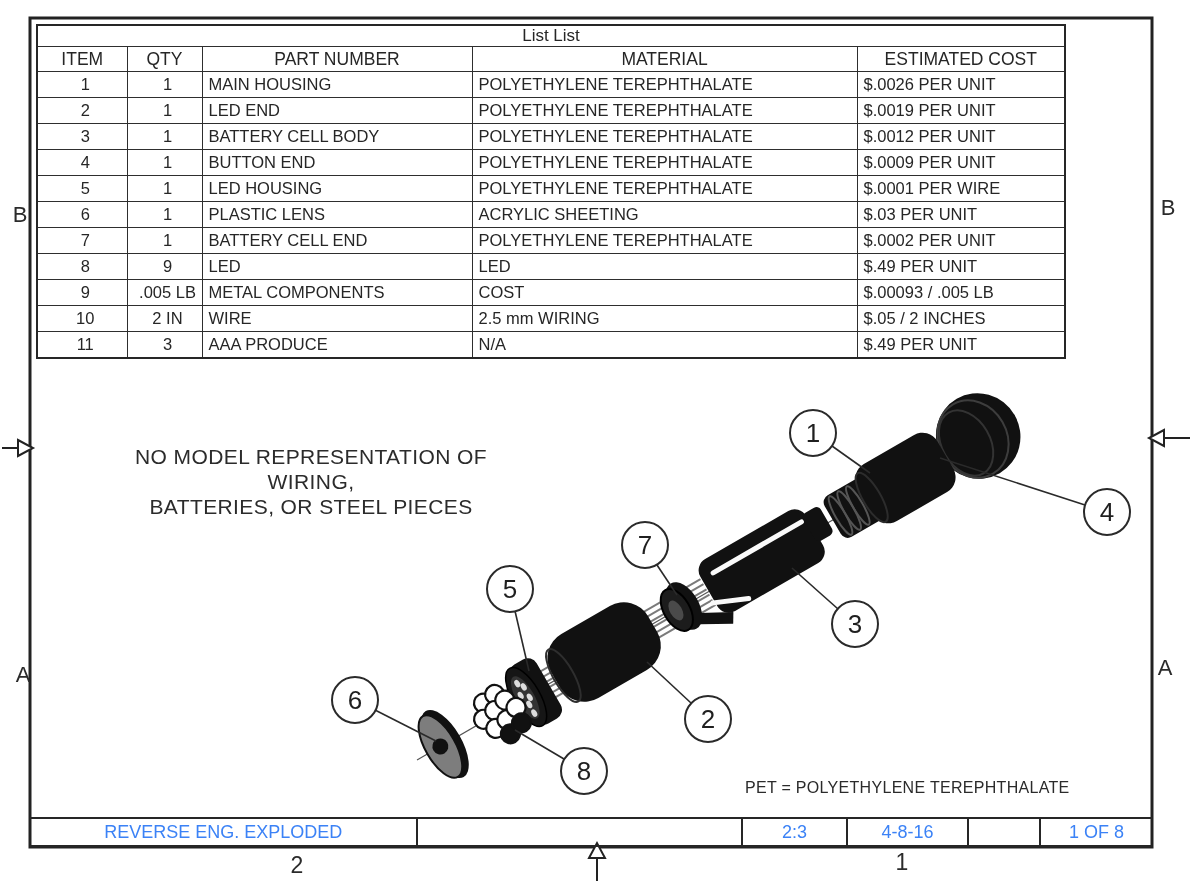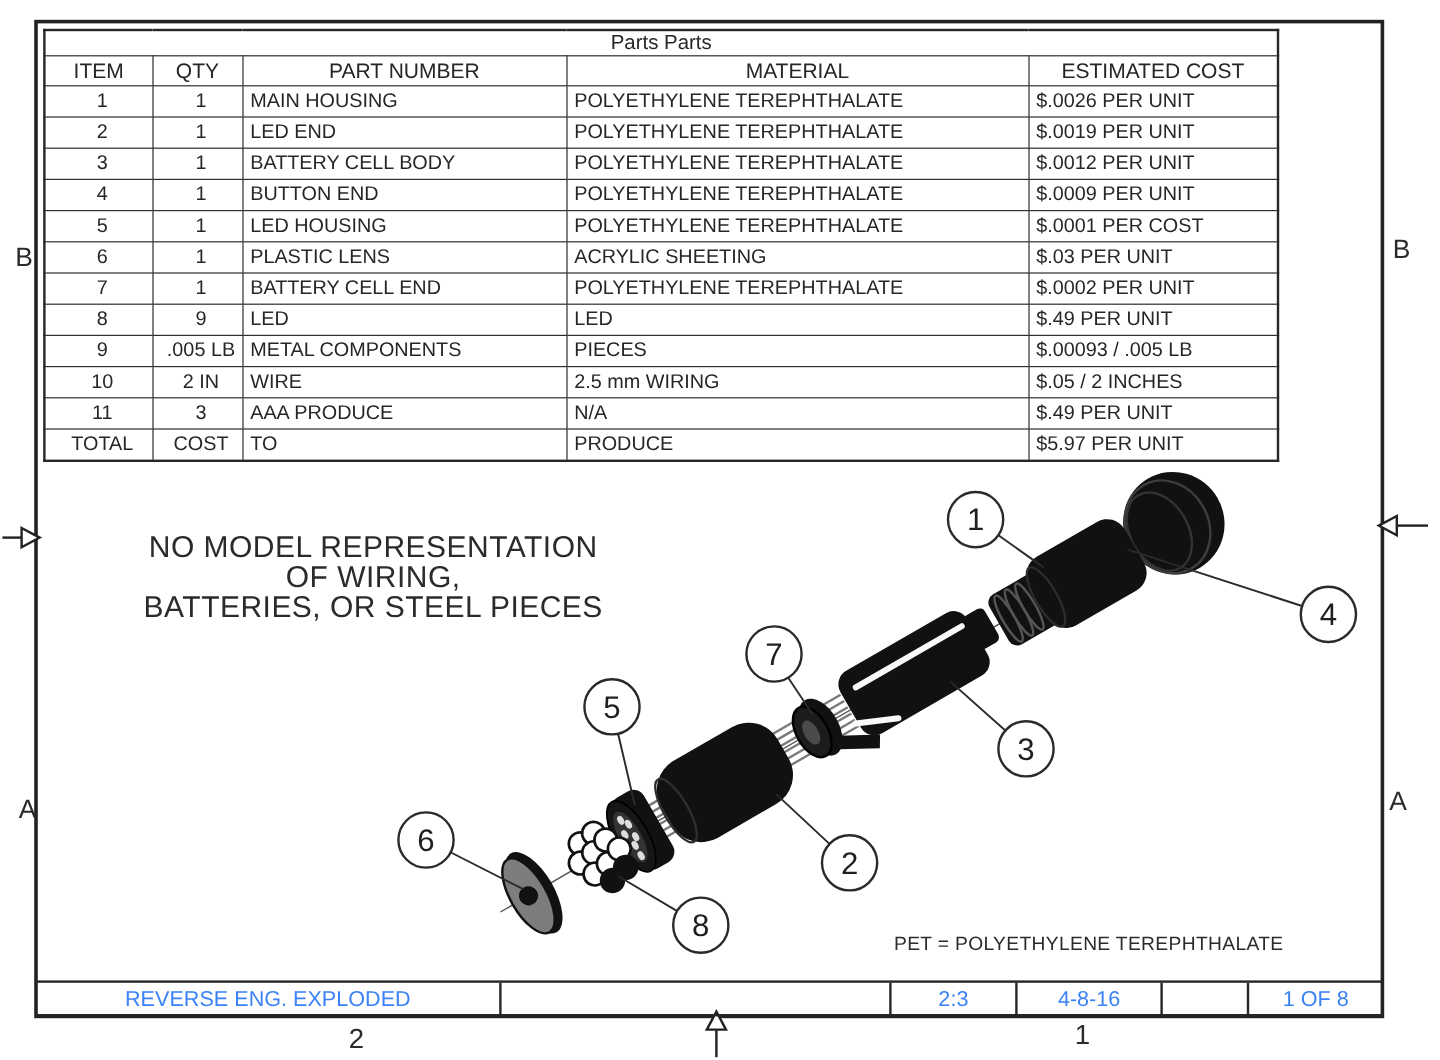--- a/index.html
+++ b/index.html
@@ -14,21 +14,21 @@
   table.parts td { border:1.5px solid #2e2e2e; height:26px; padding:0 0 0 6px;
                    overflow:hidden; white-space:nowrap; }
   table.parts .title-cell { text-align:center; height:21px; font-size:17px; padding:0; }
   table.parts .head td { text-align:center; height:25px; font-size:17.5px; padding:0; }
   td.c-item, td.c-qty { text-align:center; padding:0; }
   td.c-cost { white-space:pre; }
   table.parts { border:2.2px solid #262626; }
 
   
   .note-no-model { position:absolute; left:108px; top:444px; width:406px; z-index:2;
-                   text-align:center; font-size:25px; line-height:25px; color:#2b2b2b; letter-spacing:.4px; }
+                   text-align:center; font-size:21px; line-height:25px; color:#2b2b2b; letter-spacing:.4px; }
   .note-pet { position:absolute; left:745px; top:779px; width:398px; z-index:2;
               text-align:left; font-size:16px; color:#2b2b2b; letter-spacing:.3px; }
 
   
   .title-block { position:absolute; left:30px; top:817px; width:1122px; height:30px; z-index:2;
                  display:flex; border-top:2.2px solid #262626; border-bottom:2.6px solid #262626;
                  font-size:18px; color:#3b82f6; }
   .title-block .cell { border-right:2px solid #262626; height:100%; display:flex;
                        align-items:center; justify-content:center; white-space:nowrap; }
   .title-block .cell:last-child { border-right:none; }
@@ -196,21 +196,21 @@
     <table class="parts">
       <colgroup>
         <col style="width:90px">
           <col style="width:75px">
           <col style="width:270px">
         <col style="width:385px">
           <col style="width:208px">
       </colgroup>
       <tbody>
         <tr>
-          <td class="title-cell" colspan="5">Parts Parts</td>
+          <td class="title-cell" colspan="5">List List</td>
         </tr>
         <tr class="head">
           <td>ITEM</td>
           <td>QTY</td>
           <td>PART NUMBER</td>
           <td>MATERIAL</td>
           <td>ESTIMATED COST</td>
         </tr>
       </tbody>
       <tbody>
@@ -245,21 +245,21 @@
             <td class="c-part">BUTTON END</td>
             <td class="c-mat">POLYETHYLENE TEREPHTHALATE</td>
             <td class="c-cost">$.0009   PER UNIT</td>
           </tr>
 
           <tr>
             <td class="c-item">5</td>
             <td class="c-qty">1</td>
             <td class="c-part">LED HOUSING</td>
             <td class="c-mat">POLYETHYLENE TEREPHTHALATE</td>
-            <td class="c-cost">$.0001   PER COST</td>
+            <td class="c-cost">$.0001   PER WIRE</td>
           </tr>
 
           <tr>
             <td class="c-item">6</td>
             <td class="c-qty">1</td>
             <td class="c-part">PLASTIC LENS</td>
             <td class="c-mat">ACRYLIC SHEETING</td>
             <td class="c-cost">$.03    PER UNIT</td>
           </tr>
 
@@ -276,47 +276,40 @@
             <td class="c-qty">9</td>
             <td class="c-part">LED</td>
             <td class="c-mat">LED</td>
             <td class="c-cost">$.49    PER UNIT</td>
           </tr>
 
           <tr>
             <td class="c-item">9</td>
             <td class="c-qty">.005 LB</td>
             <td class="c-part">METAL COMPONENTS</td>
-            <td class="c-mat">PIECES</td>
+            <td class="c-mat">COST</td>
             <td class="c-cost">$.00093  / .005 LB</td>
           </tr>
 
           <tr>
             <td class="c-item">10</td>
             <td class="c-qty">2 IN</td>
             <td class="c-part">WIRE</td>
             <td class="c-mat">2.5 mm WIRING</td>
             <td class="c-cost">$.05 / 2 INCHES</td>
           </tr>
 
           <tr>
             <td class="c-item">11</td>
             <td class="c-qty">3</td>
             <td class="c-part">AAA PRODUCE</td>
             <td class="c-mat">N/A</td>
             <td class="c-cost">$.49 PER UNIT</td>
           </tr>
 
-          <tr>
-            <td class="c-item">TOTAL</td>
-            <td class="c-qty">COST</td>
-            <td class="c-part">TO</td>
-            <td class="c-mat">PRODUCE</td>
-            <td class="c-cost">$5.97 PER UNIT</td>
-          </tr>
         </tbody>
     </table>
   </div>
 
   <div class="note-no-model">
     <div>NO MODEL REPRESENTATION OF WIRING,</div>
     <div>BATTERIES, OR STEEL PIECES</div>
   </div>
   <div class="note-pet">PET = POLYETHYLENE TEREPHTHALATE</div>
 

